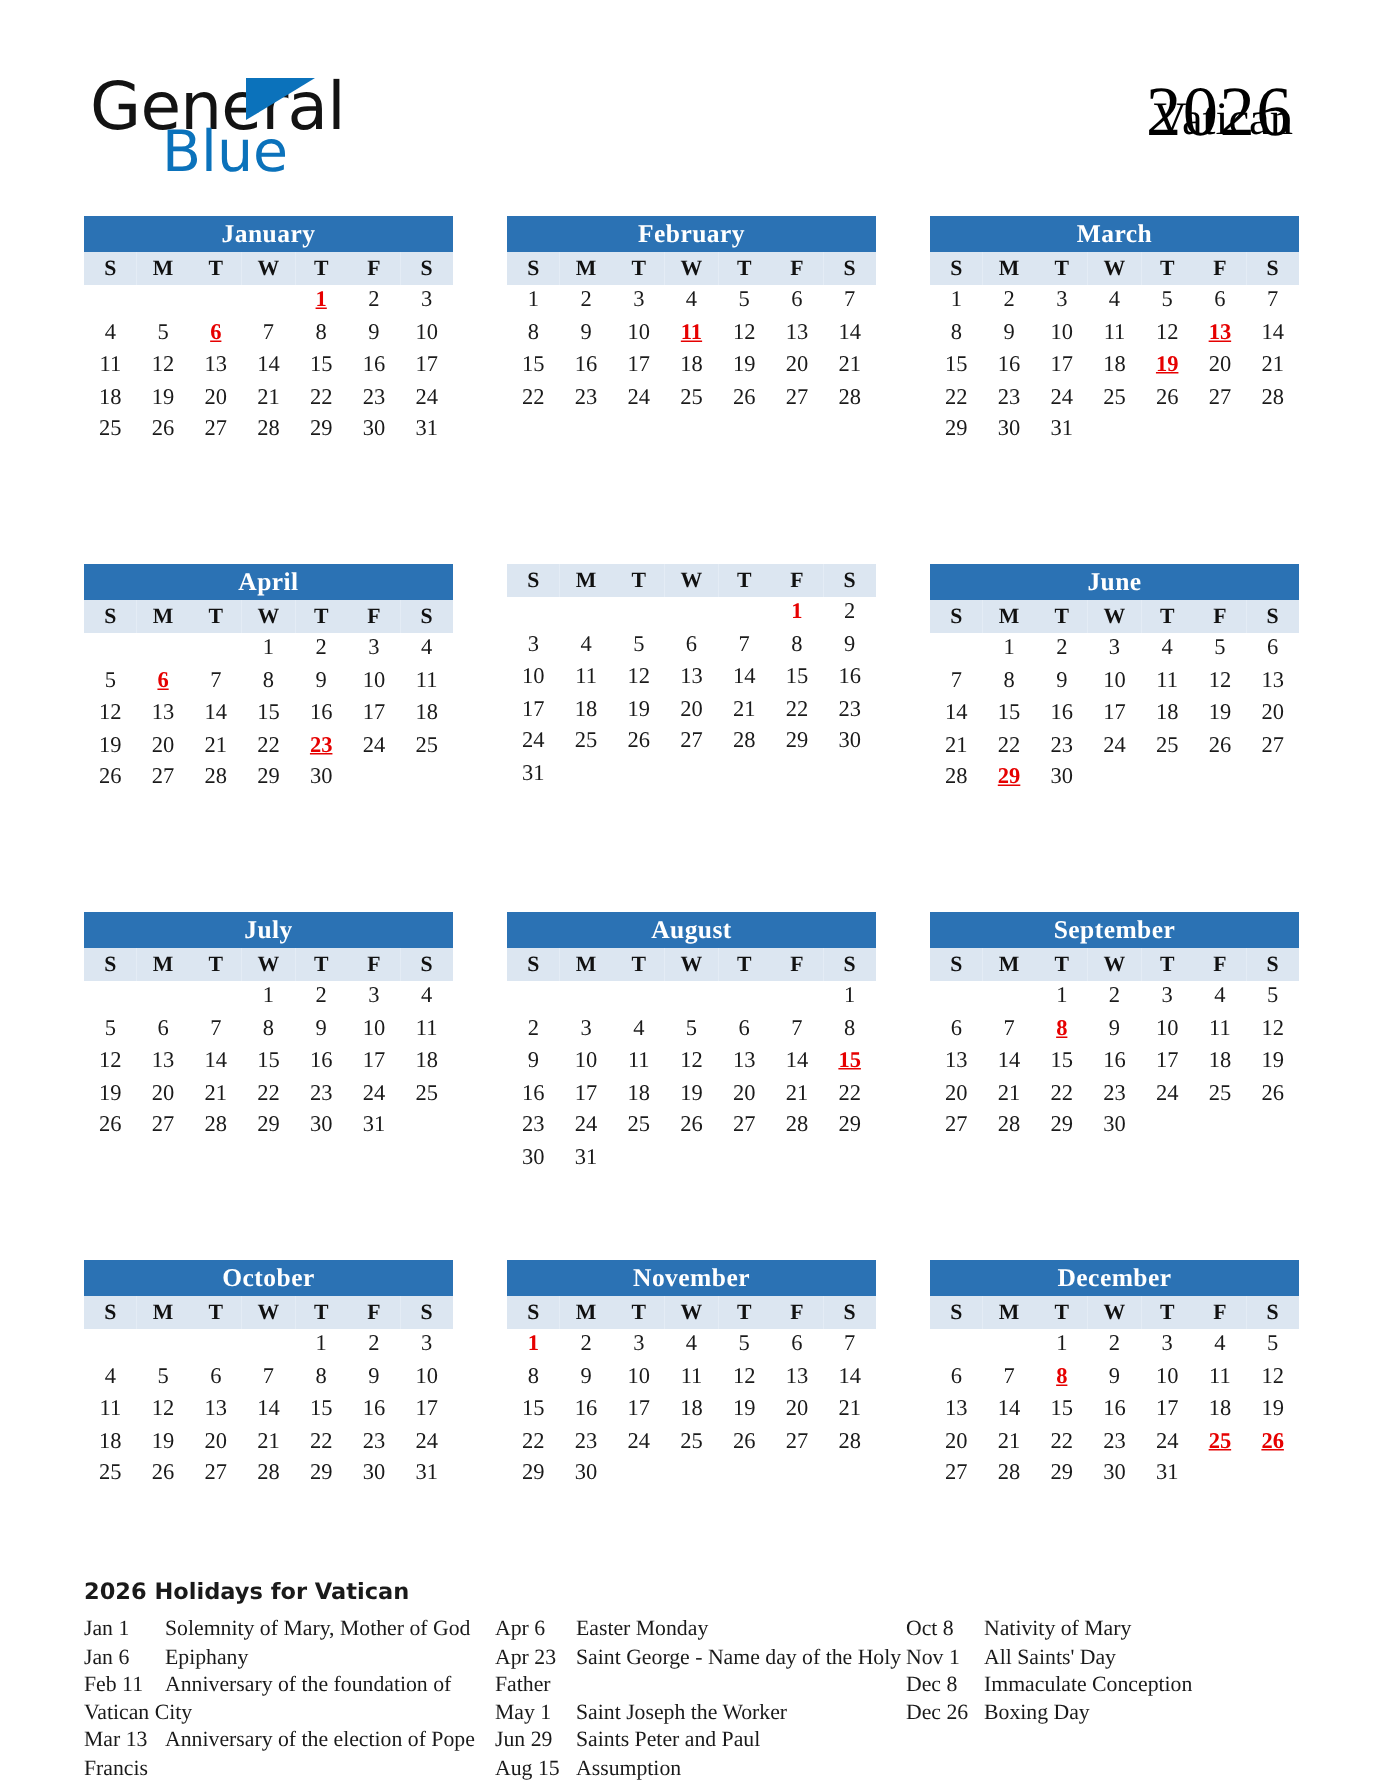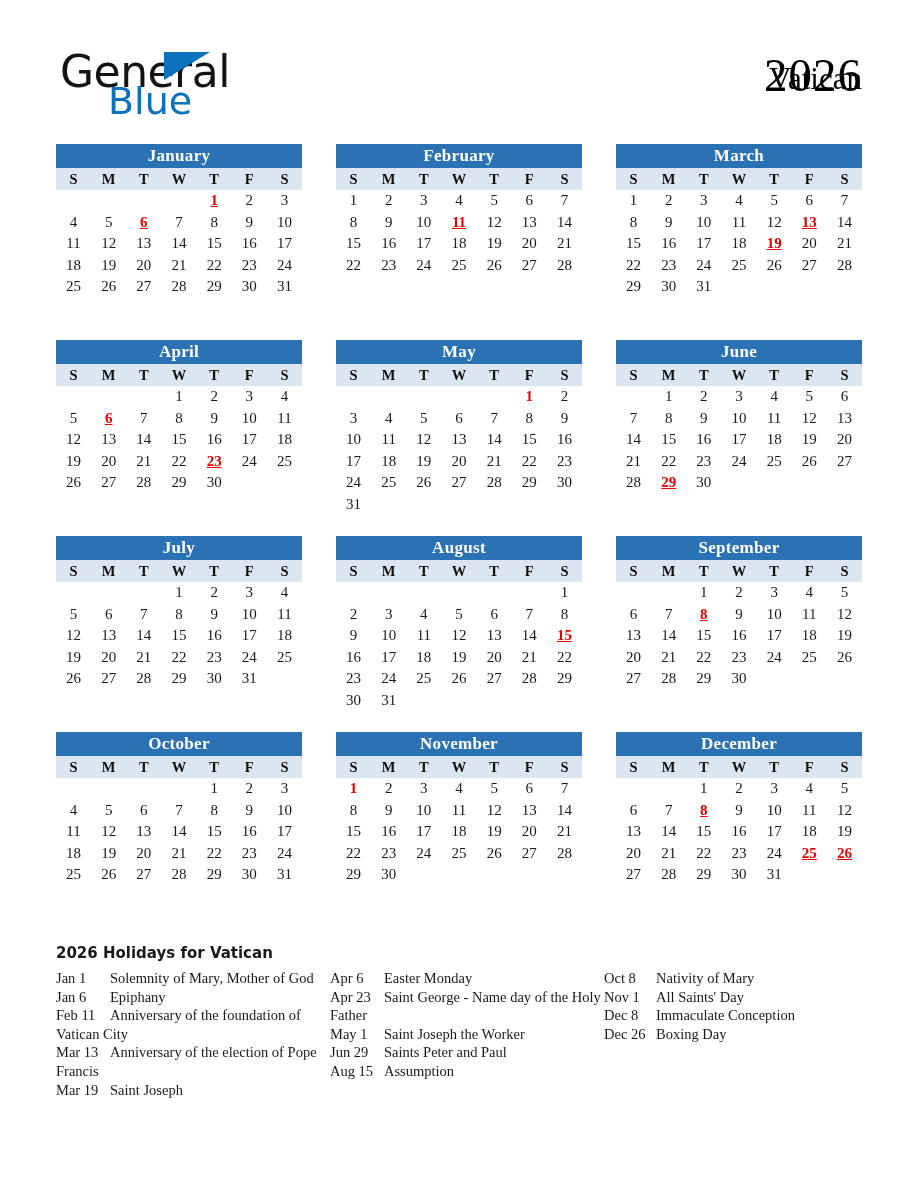--- a/index.html
+++ b/index.html
@@ -72,20 +72,21 @@
     line-height: 78px;
   }
 
   
   .months {
     margin: 28px 56px 0 56px;
     display: grid;
     grid-template-columns: repeat(3, 246px);
     column-gap: 34px;
     row-gap: 0;
+    gap: 36px;
   }
   .month {
     width: 246px;
     margin-bottom: 21px;
   }
   .month-title {
     background: #2b72b4;
     color: #ffffff;
     text-align: center;
     font-family: "Liberation Serif", serif;
@@ -458,21 +459,20 @@
               <td class="empty"></td>
               <td class="empty"></td>
               <td class="empty"></td>
               <td class="empty"></td>
               <td class="empty"></td>
             </tr>
           </tbody>
         </table>
       </div>
       <div class="month">
-        <div class="month-title">May</div>
         <table class="cal">
           <thead>
             <tr>
               <th>S</th>
               <th>M</th>
               <th>T</th>
               <th>W</th>
               <th>T</th>
               <th>F</th>
               <th>S</th>

